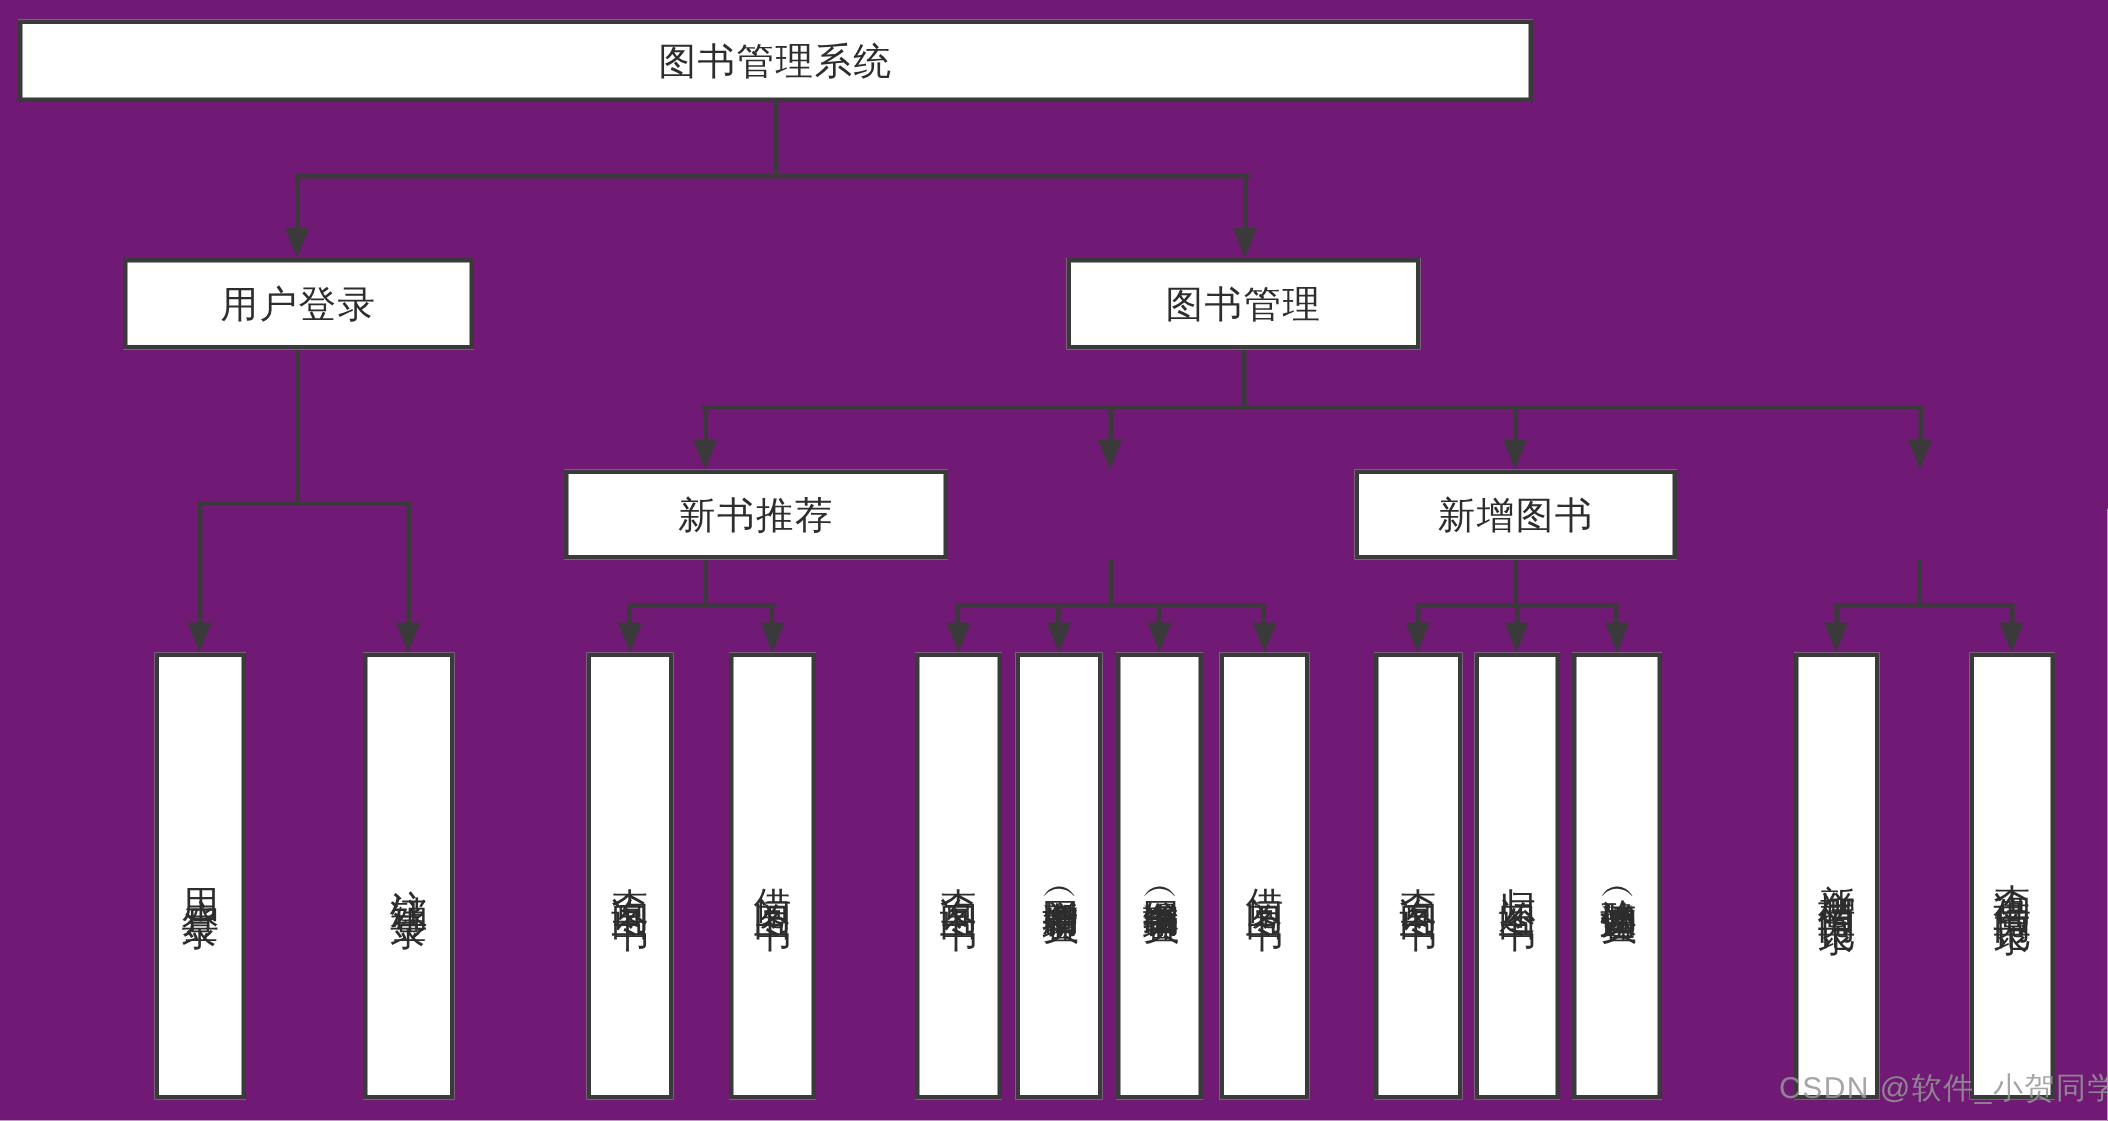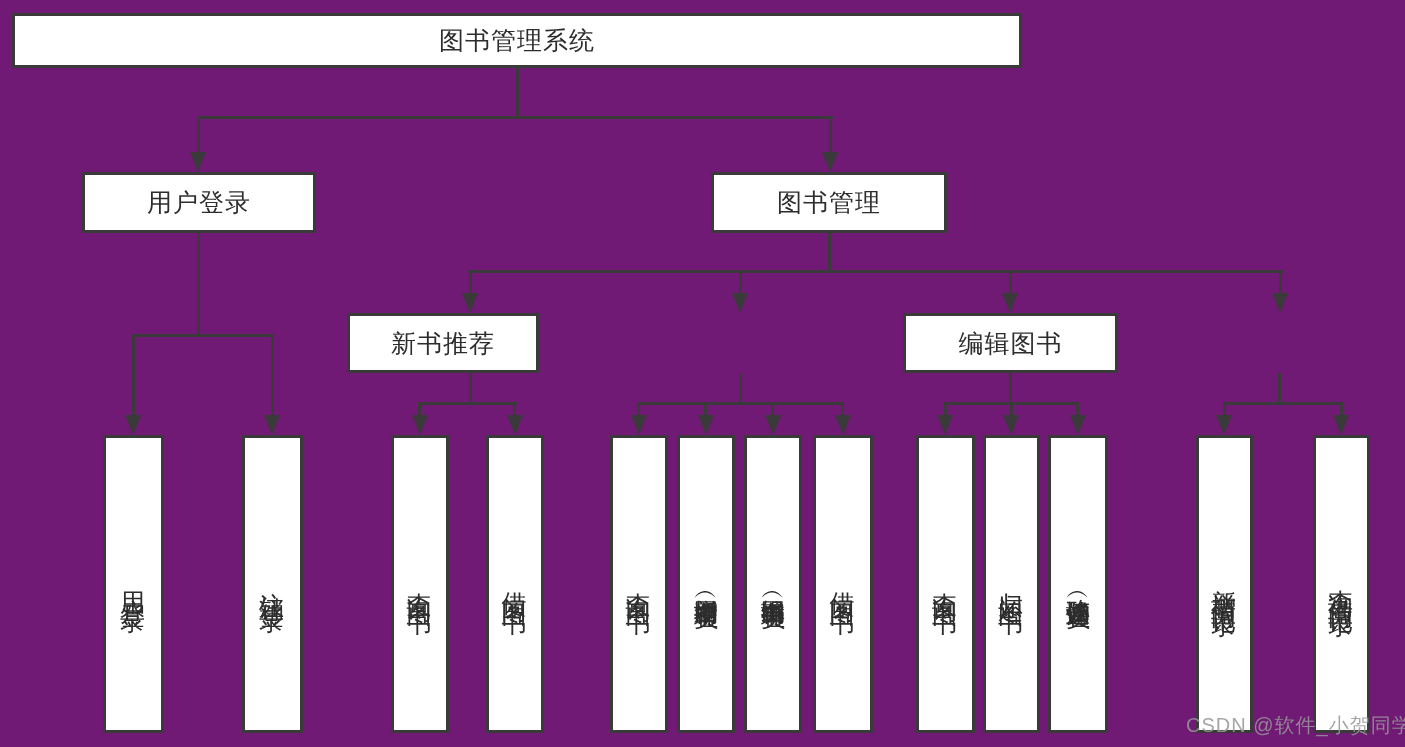--- a/index.html
+++ b/index.html
@@ -97,25 +97,25 @@
     <span class="lbl">图书管理系统</span>
   </div>
 
   <div class="box h" style="left:82px;top:172px;width:234px;height:61px">
     <span class="lbl">用户登录</span>
   </div>
   <div class="box h" style="left:711px;top:172px;width:236px;height:61px">
     <span class="lbl">图书管理</span>
   </div>
 
-  <div class="box h" style="left:347px;top:313px;width:192px;height:60px">
+  <div class="box h" style="left:376px;top:313px;width:256px;height:60px">
     <span class="lbl">新书推荐</span>
   </div>
   <div class="box h" style="left:903px;top:313px;width:215px;height:60px">
-    <span class="lbl">编辑图书</span>
+    <span class="lbl">新增图书</span>
   </div>
 
   <div class="box v sp4" style="left:103px;top:435px;width:61px;height:298px">
     <span class="lbl">用户登录</span>
   </div>
   <div class="box v sp4" style="left:242px;top:435px;width:61px;height:298px">
     <span class="lbl">注销登录</span>
   </div>
 
   <div class="box v sp4" style="left:391px;top:435px;width:58px;height:298px">

